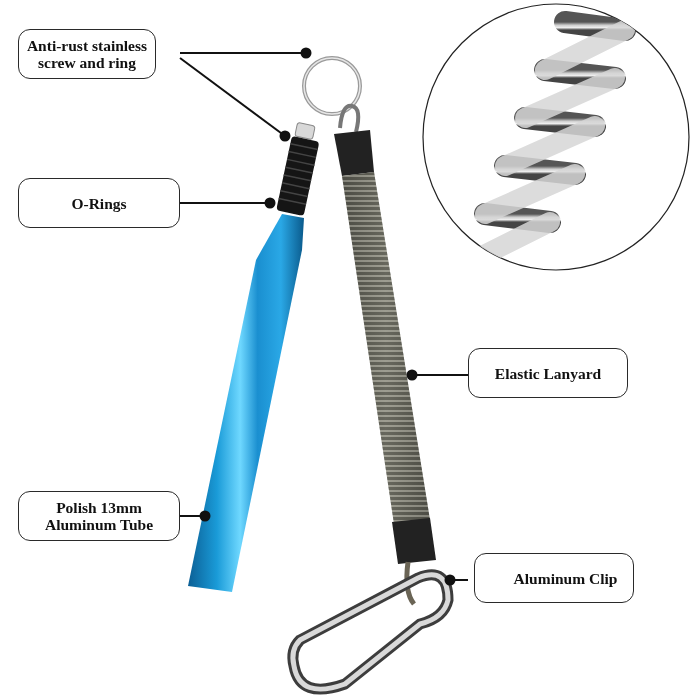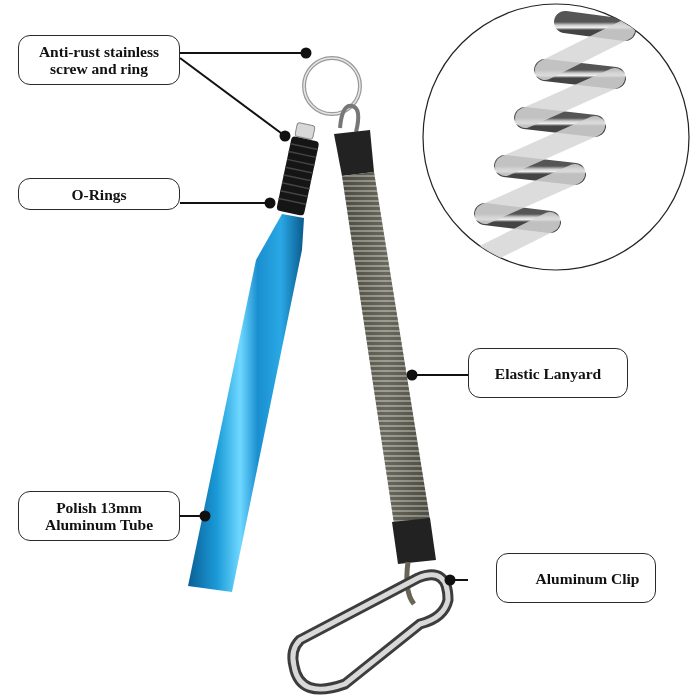--- a/index.html
+++ b/index.html
@@ -116,29 +116,29 @@
     <circle cx="270" cy="203" r="4.5"></circle>
     <line x1="180" y1="516" x2="205" y2="516"></line>
     <circle cx="205" cy="516" r="4.5"></circle>
     <line x1="468" y1="375" x2="412" y2="375"></line>
     <circle cx="412" cy="375" r="4.5"></circle>
     <line x1="468" y1="580" x2="450" y2="580"></line>
     <circle cx="450" cy="580" r="4.5"></circle>
   </g>
 </svg>
 
-<div class="callout" style="left:18px;top:29px;width:162px;height:50px;margin-top:6px;">
+<div class="callout" style="left:18px;top:29px;width:138px;height:50px;">
   <span>Anti-rust stainless
 screw and ring</span>
 </div>
-<div class="callout" style="left:18px;top:178px;width:162px;height:32px;">
+<div class="callout" style="left:18px;top:178px;width:162px;height:50px;">
   <span>O-Rings</span>
 </div>
 <div class="callout" style="left:18px;top:491px;width:162px;height:50px;">
   <span>Polish 13mm
 Aluminum Tube</span>
 </div>
 <div class="callout" style="left:468px;top:348px;width:160px;height:50px;text-align:center;">
   <span>Elastic Lanyard</span>
 </div>
-<div class="callout" style="left:496px;top:553px;width:160px;height:50px;padding-left:23px;">
+<div class="callout" style="left:474px;top:553px;width:160px;height:50px;padding-left:23px;">
   <span>Aluminum Clip</span>
 </div>
 
 </body></html>

